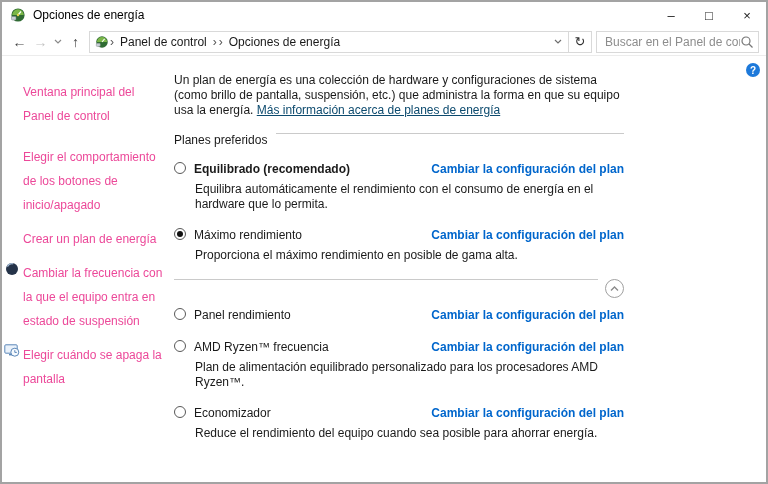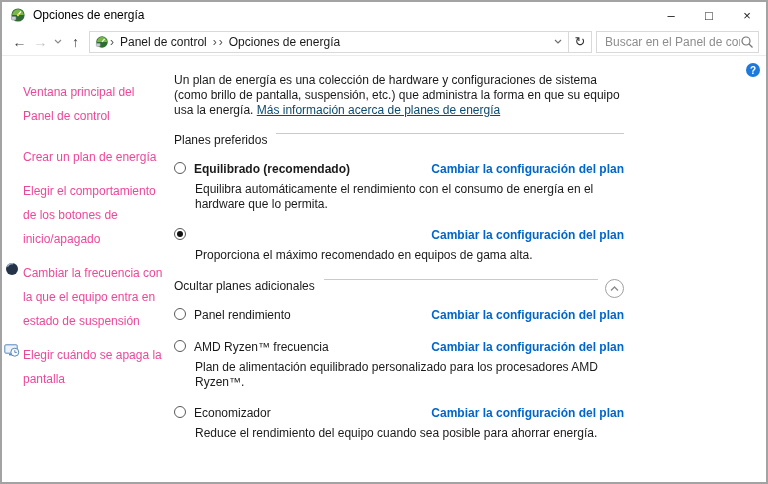--- a/index.html
+++ b/index.html
@@ -118,22 +118,22 @@
         <circle cx="6" cy="6" r="4" fill="none" stroke="#777" stroke-width="1.2"></circle>
         <line x1="9" y1="9" x2="12.5" y2="12.5" stroke="#777" stroke-width="1.2"></line>
       </svg>
     </div>
   </div>
 
   <div class="content">
 
     <div class="sidebar">
       <a class="side-item first">Ventana principal del Panel de control</a>
+      <a class="side-item">Elegir el comportamiento de los botones de inicio/apagado</a>
       <a class="side-item">Crear un plan de energía</a>
-      <a class="side-item">Elegir el comportamiento de los botones de inicio/apagado</a>
       <a class="side-item">
         <svg class="side-ico" viewBox="0 0 16 16">
           <circle cx="8" cy="8" r="6" fill="#253349"></circle>
           <path d="M3.4 5.6a5.4 5.4 0 0 1 5.8-2.8" stroke="#9db4cd" stroke-width="1.2" fill="none"></path>
         </svg>
         <span>Cambiar la frecuencia con la que el equipo entra en estado de suspensión</span>
       </a>
       <a class="side-item">
         <svg class="side-ico" viewBox="0 0 16 16">
           <rect x="0.8" y="1.8" width="12.4" height="8.4" rx="1" fill="#eaf2fb" stroke="#5b87b8" stroke-width="1"></rect>
@@ -159,27 +159,27 @@
           <span class="radio"></span>
           <span class="plan-name bold">Equilibrado (recomendado)</span>
           <a class="plan-link">Cambiar la configuración del plan</a>
         </div>
         <div class="plan-desc">Equilibra automáticamente el rendimiento con el consumo de energía en el hardware que lo permita.</div>
       </div>
 
       <div class="plan">
         <div class="plan-row">
           <span class="radio selected"></span>
-          <a class="plan-link">Cambiar la configuración del plan</a>
-        </div>
-        <div class="plan-desc">Proporciona el máximo recomendado en equipos de gama alta.</div>
+          <span class="plan-name">Máximo rendimiento</span>
+          <a class="plan-link">Cambiar la configuración del plan</a>
+        </div>
+        <div class="plan-desc">Proporciona el máximo rendimiento en posible de gama alta.</div>
       </div>
 
       <div class="section-head">
-        <span class="section-label">Ocultar planes adicionales</span>
         <div class="section-line"></div>
         <div class="collapse-btn">
           <svg width="9" height="6" viewBox="0 0 9 6">
               <polyline points="1,4.5 4.5,1 8,4.5" fill="none" stroke="#8a8a8a" stroke-width="1.3"></polyline>
             </svg>
         </div>
       </div>
 
       <div class="plan">
         <div class="plan-row">

